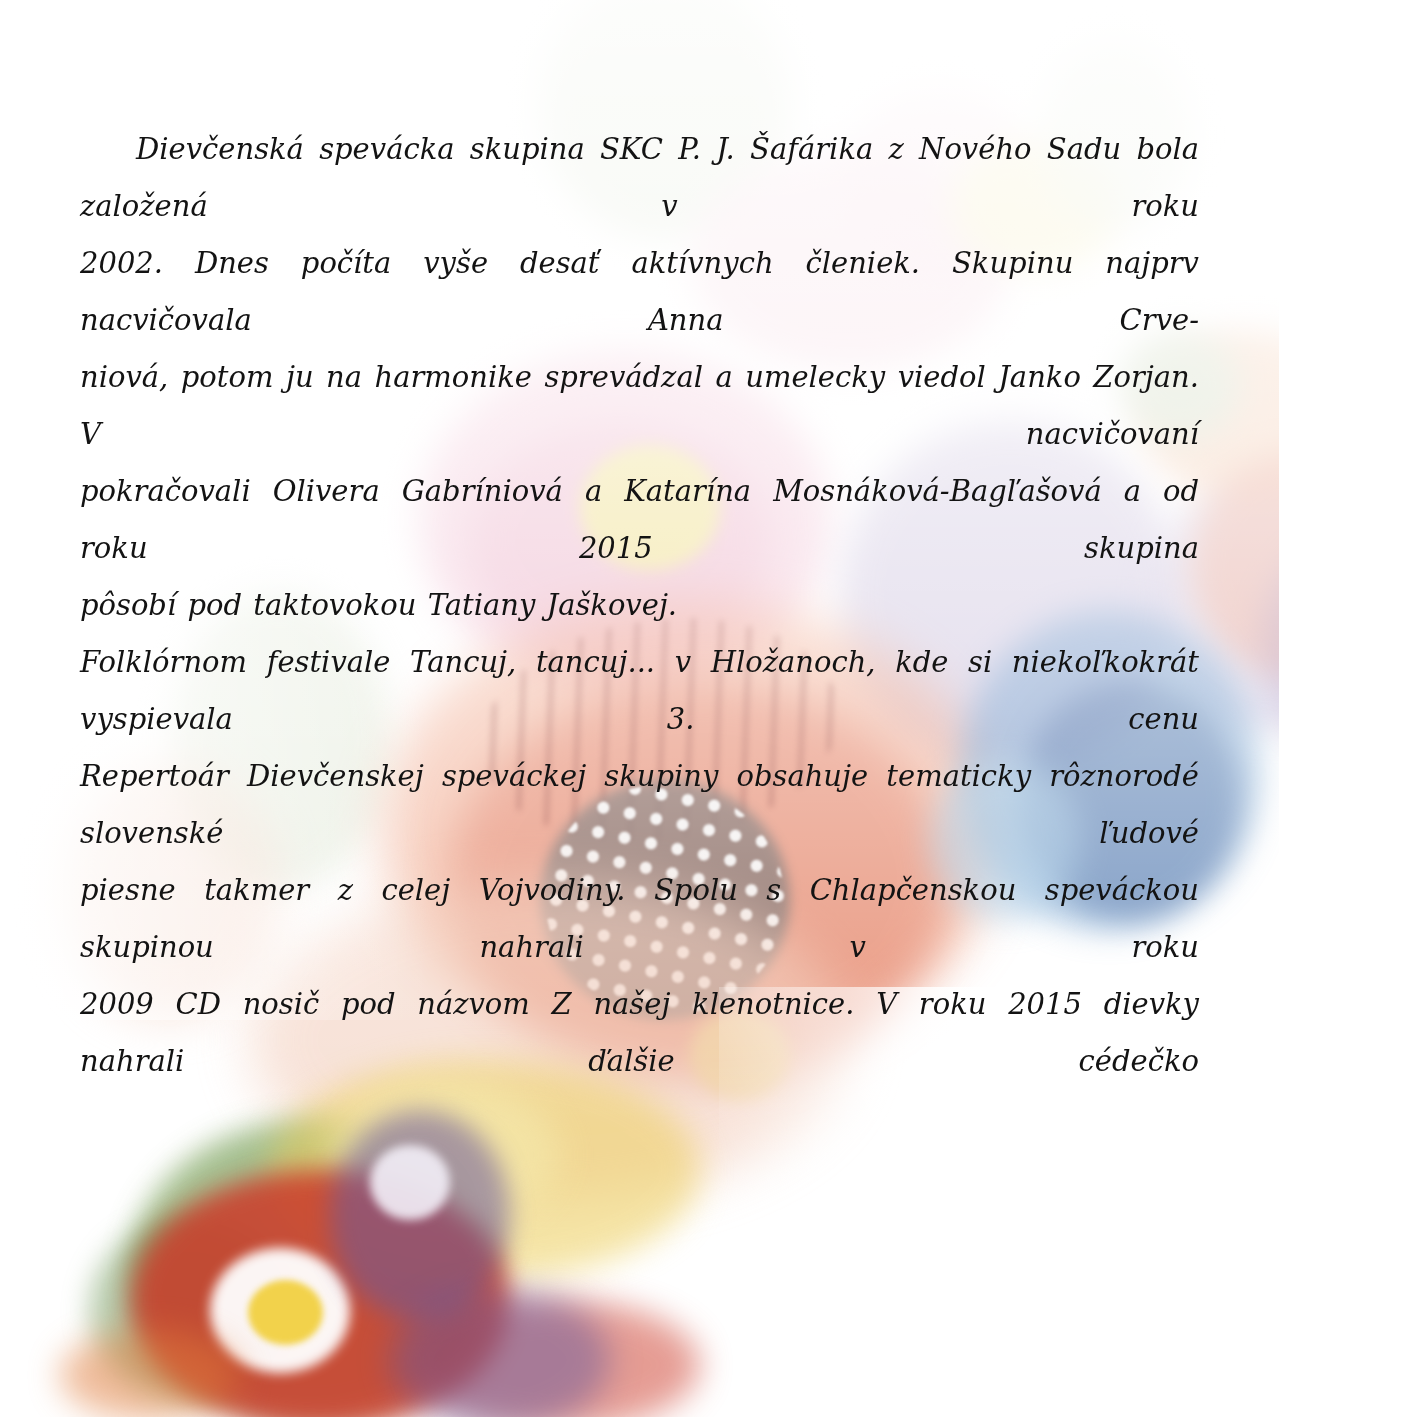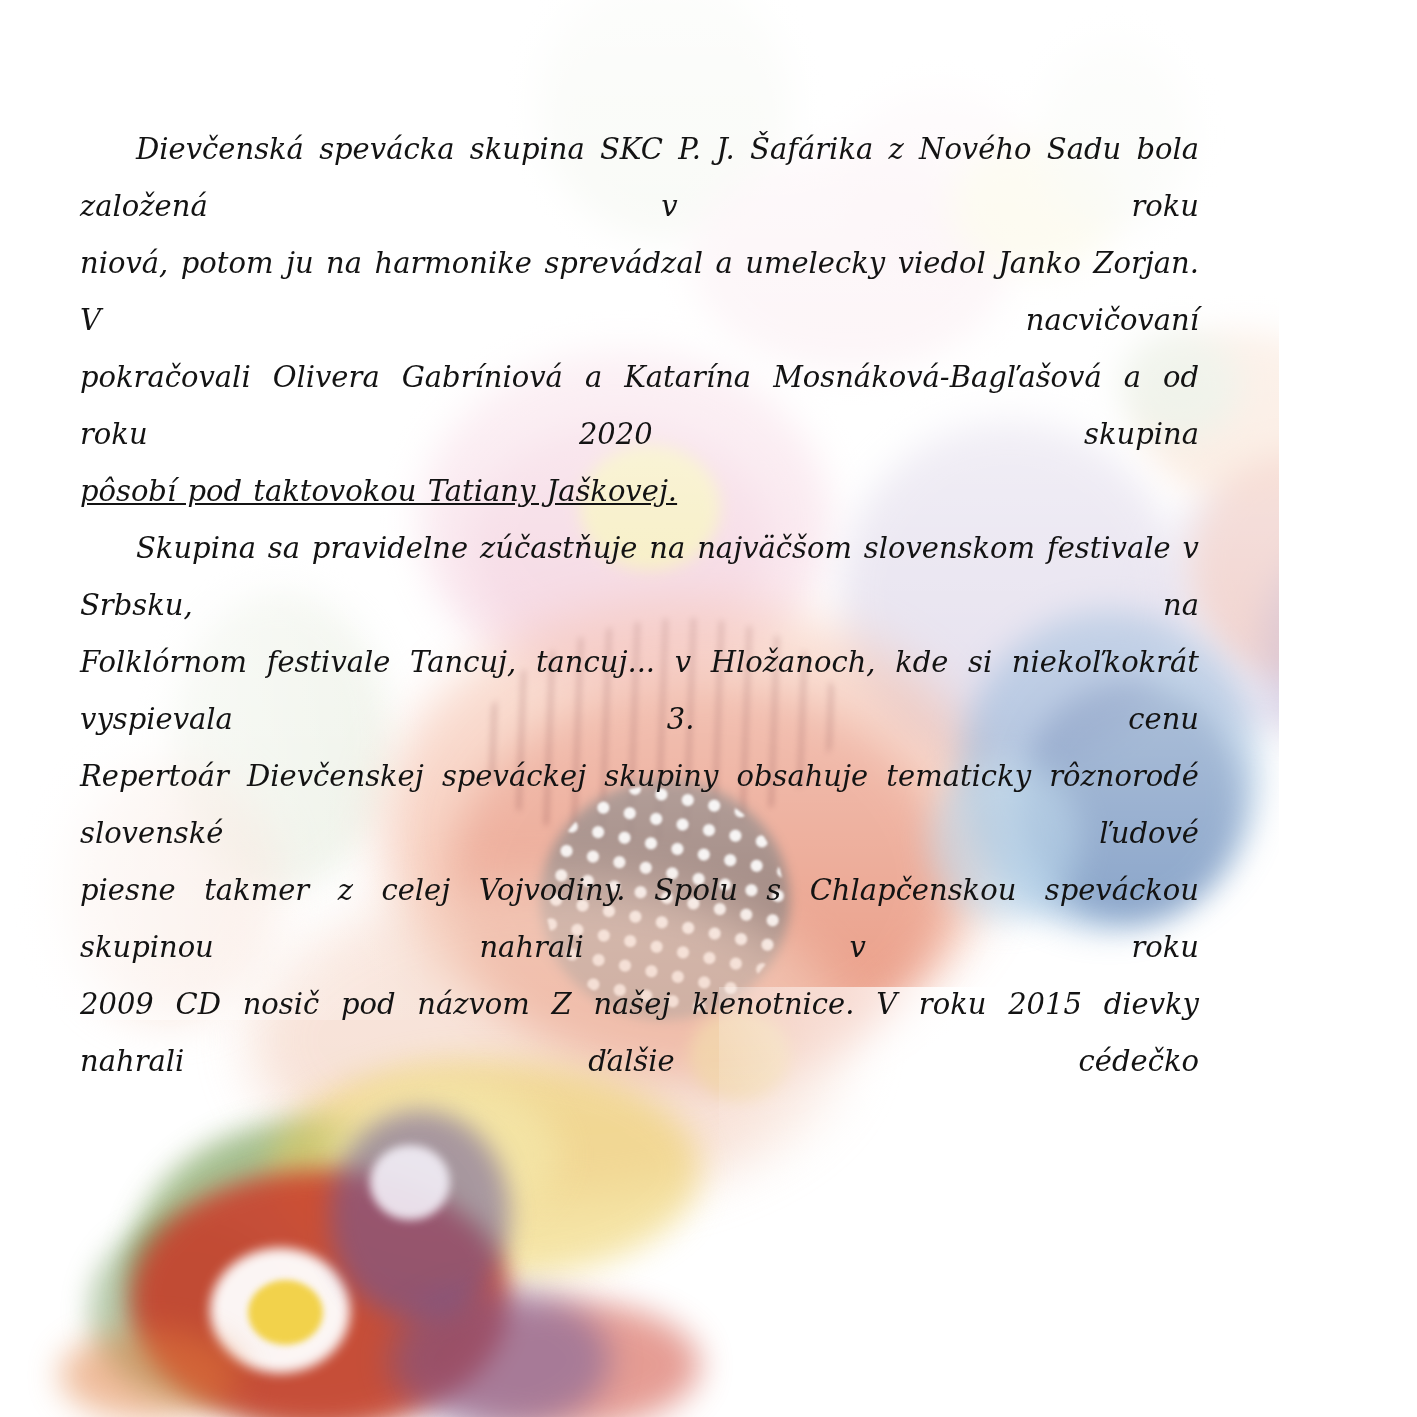--- a/index.html
+++ b/index.html
@@ -80,21 +80,21 @@
   
   .text-block {
     position:relative; z-index:2;
     padding:121px 80px 0 80px;
     color:#131313;
     font-size:29px; line-height:57px;
     font-style:italic;
     word-spacing:2px;
   }
   .line { text-align:justify; text-align-last:justify; white-space:normal; }
-  .line.last { text-align-last:left;text-decoration:underline; }
+  .line.last { text-align-last:left; }
   .line.indent { text-indent:56px; }
 </style>
 </head>
 <body>
 
 <div class="page">
 
   <div class="bg">
     <div class="blob b-leaf-top"></div>
     <div class="blob b-pink-top"></div>
@@ -142,26 +142,26 @@
 
     <div class="veil-top"></div>
     <div class="veil-left"></div>
     <div class="veil-right-bottom"></div>
   </div>
 
   <div class="text-block">
 
   <div class="paragraph">
         <div class="line indent">Dievčenská spevácka skupina SKC P. J. Šafárika z Nového Sadu bola založená v roku</div>
+        <div class="line">2002. Dnes počíta vyše desať aktívnych členiek. Skupinu najprv nacvičovala Anna Crve-</div>
         <div class="line">niová, potom ju na harmonike sprevádzal a umelecky viedol Janko Zorjan. V nacvičovaní</div>
-        <div class="line">pokračovali Olivera Gabríniová a Katarína Mosnáková-Bagľašová a od roku 2020 skupina</div>
+        <div class="line">pokračovali Olivera Gabríniová a Katarína Mosnáková-Bagľašová a od roku 2015 skupina</div>
         <div class="line last">pôsobí pod taktovokou Tatiany Jaškovej.</div>
       </div>
       <div class="paragraph">
-        <div class="line indent">Skupina sa pravidelne zúčastňuje na najväčšom slovenskom festivale v Srbsku, na</div>
         <div class="line">Folklórnom festivale Tancuj, tancuj... v Hložanoch, kde si niekoľkokrát vyspievala 3. cenu</div>
         <div class="line">Repertoár Dievčenskej speváckej skupiny obsahuje tematicky rôznorodé slovenské ľudové</div>
         <div class="line">piesne takmer z celej Vojvodiny. Spolu s Chlapčenskou speváckou skupinou nahrali v roku</div>
         <div class="line">2009 CD nosič pod názvom Z našej klenotnice. V roku 2015 dievky nahrali ďalšie cédečko</div>
       </div>
     </div>
 
 </div>
 
 </body></html>

